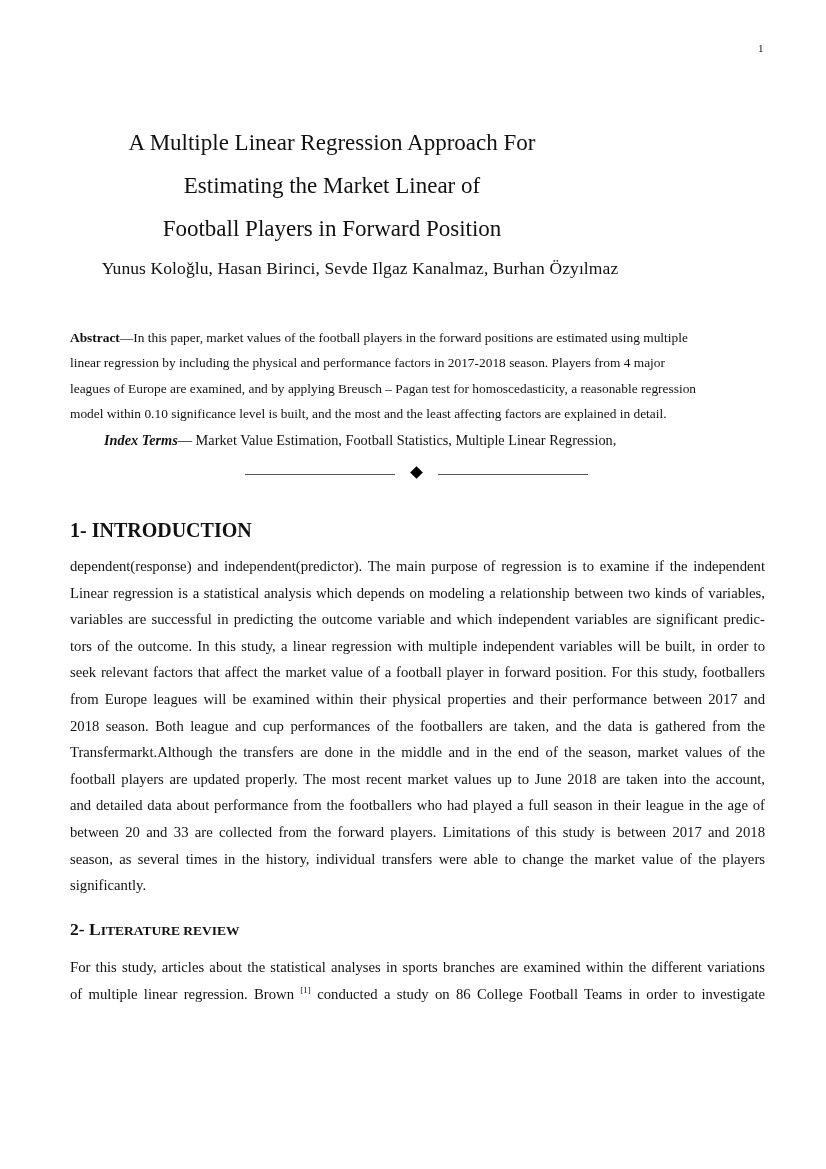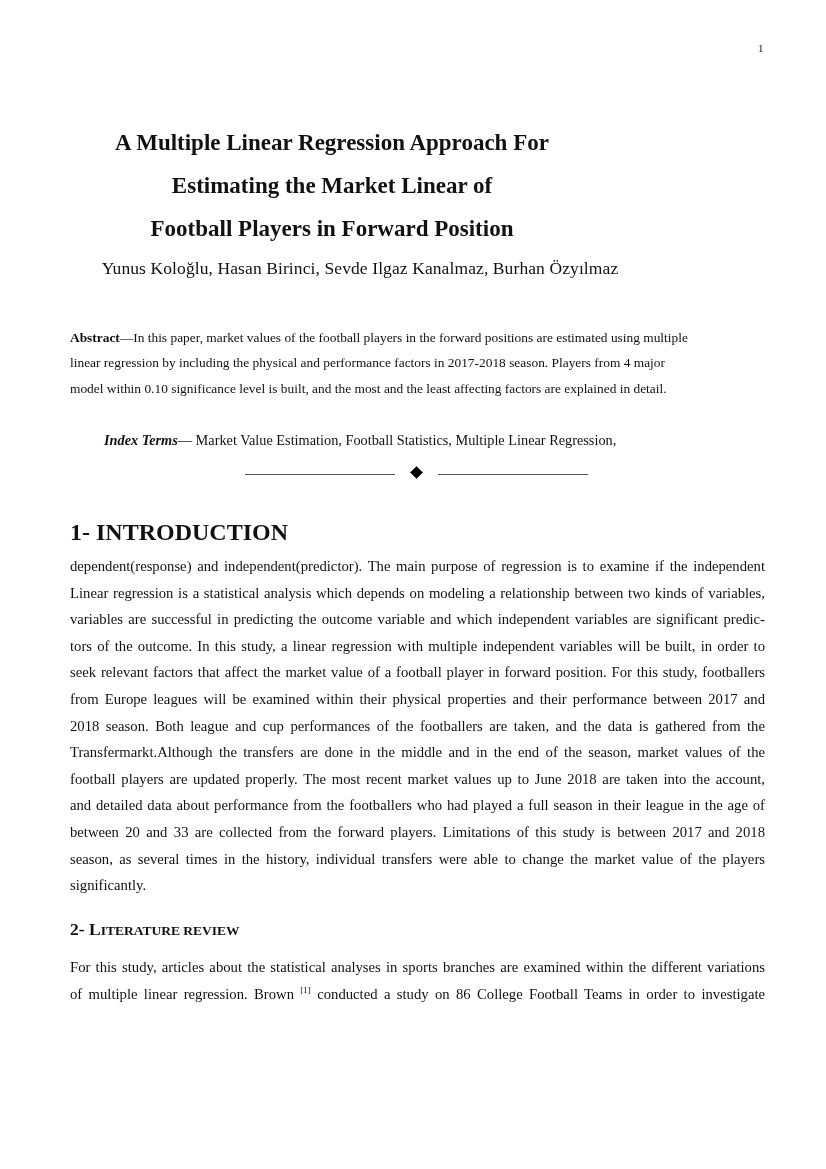--- a/index.html
+++ b/index.html
@@ -5,21 +5,21 @@
     html, body { margin: 0; padding: 0; background: #ffffff; }
     body {
       width: 826px; height: 1169px; position: relative; overflow: hidden;
       font-family: "Liberation Serif", "DejaVu Serif", serif; color: #111;
     }
     .page-number {
       position: absolute; top: 42px; left: 758px; font-size: 11px;
     }
     .title {
       position: absolute; left: 0; width: 664px; text-align: center;
-      font-weight: bold; font-size: 23px; line-height: 43px; top: 121px;
+      font-weight: normal; font-size: 23px; line-height: 43px; top: 121px;
     }
     .title div { white-space: nowrap; }
     .authors {
       position: absolute; top: 258px; left: 0; width: 720px; text-align: center;
       font-size: 17.5px; letter-spacing: 0.1px;
     }
     .abstract {
       position: absolute; top: 325px; left: 70px; width: 660px;
       font-size: 13.4px; line-height: 25.3px;
     }
@@ -35,21 +35,21 @@
     .divider .rule { position: absolute; top: 8px; height: 1px; background: #555; width: 150px; }
     .divider .rule.l { left: 0; }
     .divider .rule.r { left: 193px; }
     .divider .dia {
       position: absolute; left: 167px; top: 2px; width: 9px; height: 9px;
       background: #000; transform: rotate(45deg);
     }
     h2 {
       position: absolute; left: 70px; margin: 0; font-weight: bold; white-space: nowrap;
     }
-    .h-intro { top: 519px; font-size: 24px; }
+    .h-intro { top: 519px; font-size: 20px; }
     .h-lit { top: 919px; font-size: 17.5px; }
     .h-lit .sc { font-size: 13.5px; }
     .para {
       position: absolute; left: 70px; width: 695px; font-size: 14.7px; line-height: 26.6px;
     }
     .para .ln { display: block; white-space: nowrap; text-align: justify; text-align-last: justify; }
     .para .ln.last { text-align-last: left; }
     .p-intro { top: 553px; }
     .p-lit { top: 954px; }
     sup { font-size: 9px; vertical-align: 6px; line-height: 0; }
@@ -63,20 +63,21 @@
   <div>A Multiple Linear Regression Approach For</div>
   <div>Estimating the Market Linear of</div>
   <div>Football Players in Forward Position</div>
 </div>
 
 <div class="authors">Yunus Koloğlu, Hasan Birinci, Sevde Ilgaz Kanalmaz, Burhan Özyılmaz</div>
 
 <div class="abstract">
   <span class="ln"><span class="lbl">Abstract</span><span>—In this paper, market values of the football players in the forward positions are estimated using multiple</span></span>
   <span class="ln">linear regression by including the physical and performance factors in 2017-2018 season. Players from 4 major</span>
+  <span class="ln">leagues of Europe are examined, and by applying Breusch – Pagan test for homoscedasticity, a reasonable regression</span>
   <span class="ln">model within 0.10 significance level is built, and the most and the least affecting factors are explained in detail.</span>
 </div>
 
 <div class="index-terms">
   <span class="lbl">Index Terms</span><span>— Market Value Estimation, Football Statistics, Multiple Linear Regression,</span>
 </div>
 
 <div class="divider">
   <div class="rule l"></div>
   <div class="dia"></div>

